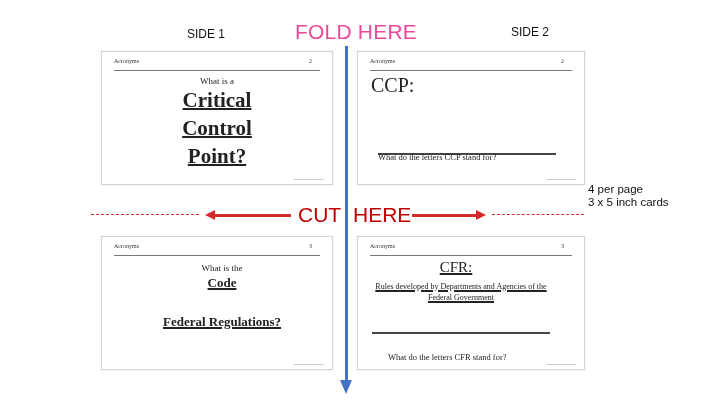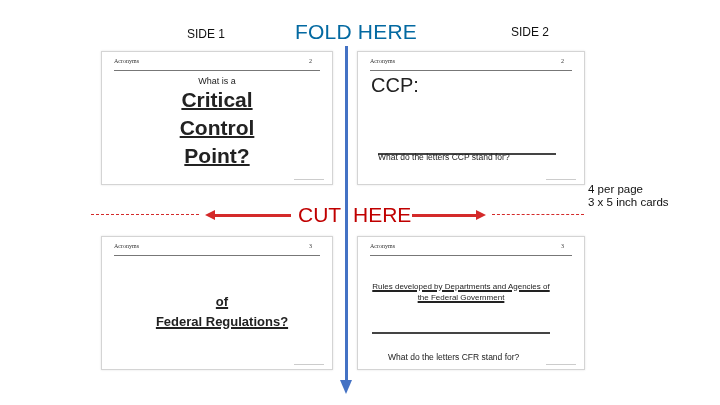--- a/index.html
+++ b/index.html
@@ -1,23 +1,23 @@
 <!DOCTYPE html>
 <html><head>
 <meta charset="utf-8">
 <style>
   html, body { margin: 0; padding: 0; }
   body { width: 720px; height: 405px; background: #ffffff; position: relative; overflow: hidden; font-family: "Liberation Sans", sans-serif; }
   .abs { position: absolute; }
   .side-label { font-size: 12px; color: #111; }
-  .fold-title { font-size: 21px; color: #0369a1; letter-spacing: 0.2px; }
+  .fold-title { font-size: 21px; color: #ec4899; letter-spacing: 0.2px; }
   .card { position: absolute; background: #fff; border: 1px solid #d4d4d4; box-shadow: 0 0 2px #e2e2e2; }
   .card-head { position: absolute; left: 12px; right: 12px; top: 6px; height: 12px; border-bottom: 1.5px solid #777; font-family: "Liberation Serif", serif; font-size: 6px; color: #333; }
   .card-head .num { position: absolute; right: 8px; top: 0; }
-  .serif { font-family: Liberation Sans, sans-serif; color: #222; }
+  .serif { font-family: Liberation Serif, serif; color: #222; }
   .u { text-decoration: underline; text-decoration-thickness: 2px; }
   .center { text-align: center; }
   .foot { position: absolute; right: 8px; bottom: 4px; width: 30px; height: 1px; background: #ccc; }
   .fold-line { position: absolute; left: 345px; top: 46px; width: 3px; height: 334px; background: #4472c4; }
   .fold-arrow { position: absolute; left: 340px; top: 380px; width: 0; height: 0; border-left: 6.5px solid transparent; border-right: 6.5px solid transparent; border-top: 14px solid #4472c4; }
   .dash { position: absolute; height: 0; border-top: 1.5px dashed #d42a2a; }
   .arrow-line { position: absolute; height: 3px; background: #d42a2a; }
   .ah-left { position: absolute; width: 0; height: 0; border-top: 5px solid transparent; border-bottom: 5px solid transparent; border-right: 10px solid #d42a2a; }
   .ah-right { position: absolute; width: 0; height: 0; border-top: 5px solid transparent; border-bottom: 5px solid transparent; border-left: 10px solid #d42a2a; }
   .cut { font-size: 21px; color: #c00000; }
@@ -51,30 +51,32 @@
   <div class="abs" style="left:20px; top:101px; width:178px; height:2px; background:#444;"></div>
   <div class="abs serif" style="left:20px; top:100px; font-size:8.5px;">What do the letters CCP stand for?</div>
   <div class="foot"></div>
 </div>
 
 <div class="card" style="left:101px; top:236px; width:230px; height:132px;">
   <div class="card-head">
     <span>Acronyms</span>
     <span class="num">3</span>
   </div>
-  <div class="abs serif center u" style="left:10px; right:0; top:57px; font-size:13px; font-weight:bold; text-decoration-thickness:1.5px;">of</div>
+  <div class="abs serif center" style="left:10px; right:0; top:26px; font-size:9px;">What is the</div>
+  <div class="abs serif center u" style="left:10px; right:0; top:38px; font-size:13px; font-weight:bold; text-decoration-thickness:1.5px;">Code</div>
   <div class="abs serif center u" style="left:10px; right:0; top:77px; font-size:13px; font-weight:bold; text-decoration-thickness:1.5px;">Federal Regulations?</div>
   <div class="foot"></div>
 </div>
 
 <div class="card" style="left:357px; top:236px; width:226px; height:132px;">
   <div class="card-head">
     <span>Acronyms</span>
     <span class="num">3</span>
   </div>
+  <div class="abs serif center u" style="left:0; right:30px; top:22px; font-size:15px; text-decoration-thickness:1.5px;">CFR:</div>
   <div class="abs serif center u" style="left:10px; width:186px; top:44px; font-size:8px; line-height:11px; text-decoration-thickness:1.5px;">Rules developed by Departments and Agencies of the Federal Government</div>
   <div class="abs" style="left:14px; top:95px; width:178px; height:2px; background:#444;"></div>
   <div class="abs serif" style="left:30px; top:115px; font-size:8.5px;">What do the letters CFR stand for?</div>
   <div class="foot"></div>
 </div>
 
 <div class="fold-line"></div>
 <div class="fold-arrow"></div>
 
 <div class="dash" style="left:91px; top:214px; width:108px;"></div>

